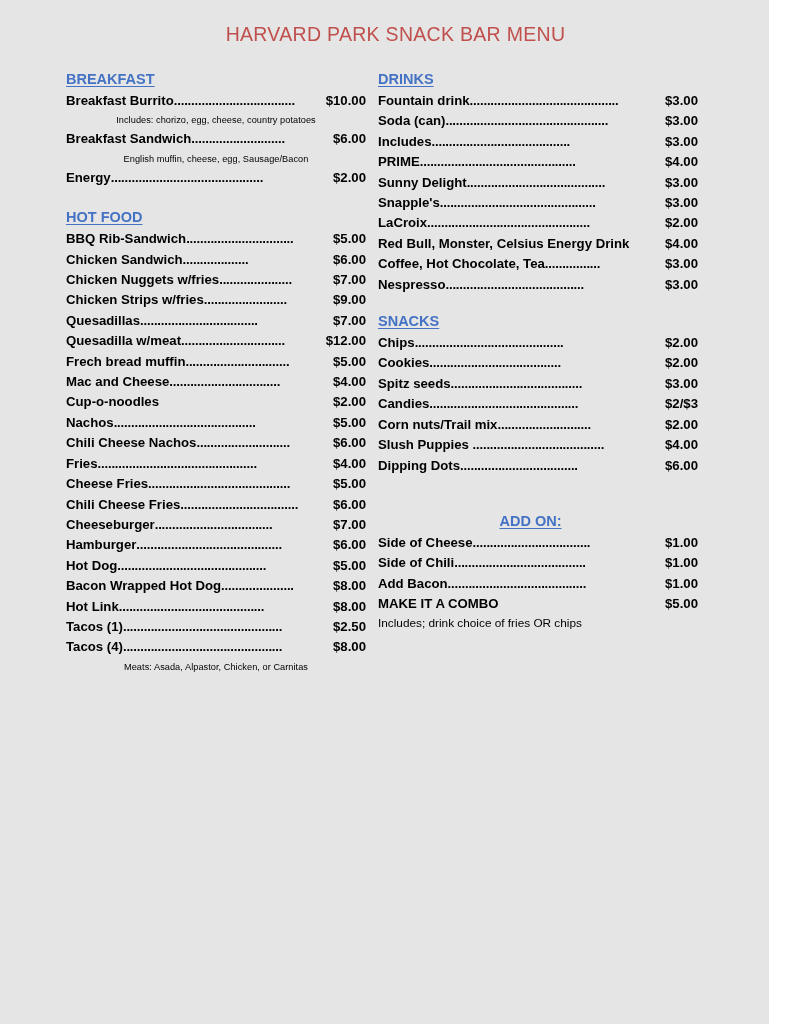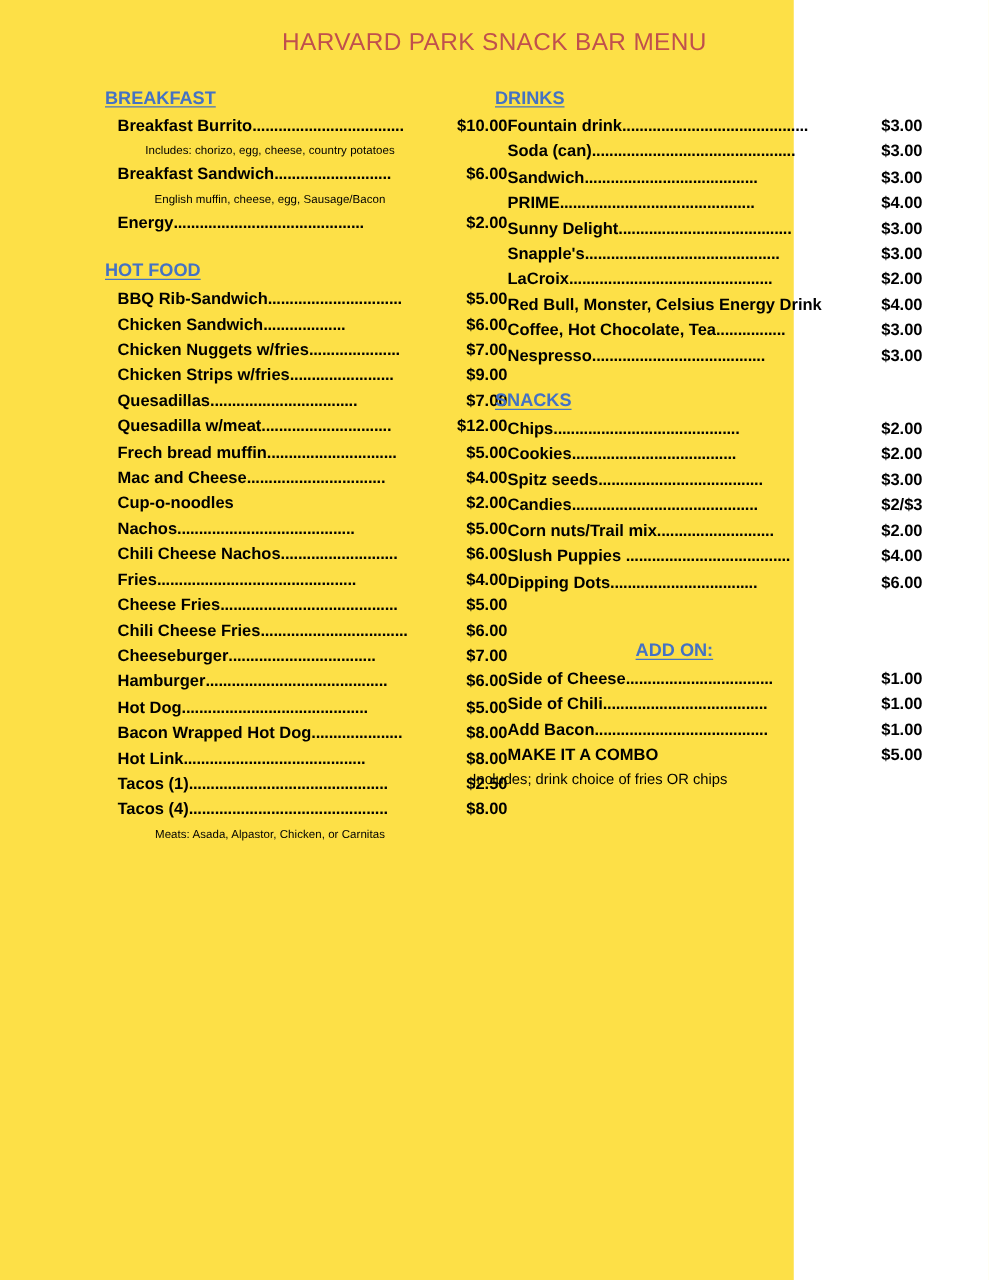--- a/index.html
+++ b/index.html
@@ -12,23 +12,23 @@
     width: 791px;
     height: 1024px;
     position: relative;
     font-family: "Liberation Sans", sans-serif;
     color: #000000;
     overflow: hidden;
   }
 
   .page {
     position: relative;
-    width: 635px;
+    width: 769px;
     height: 1024px;
-    background: #fde047;
+    background: #e5e5e5;
   }
 
   
   .menu-title {
     position: absolute;
     top: 23px;
     left: 0;
     width: 791px;
     text-align: center;
     font-size: 19.5px;
@@ -50,21 +50,20 @@
   .section { margin: 0; }
   .section-head {
     font-size: 14.5px;
     font-weight: bold;
     color: #4472C4;
     text-decoration: underline;
     text-underline-offset: 2px;
     line-height: 19px;
     margin-bottom: 2px;
     white-space: nowrap;
-    margin-left: 18px;
   }
 
   
   .row {
     display: flex;
     align-items: baseline;
     font-size: 13.2px;
     font-weight: bold;
     line-height: 20.4px;
     white-space: nowrap;
@@ -78,22 +77,21 @@
     flex: 0 0 auto;
   }
   
   .col-left  .row .price { width: 56px; padding-left: 0; }
   .col-right .row .price { width: 60px; padding-left: 0; }
 
   
   .row {
     display: grid;
     grid-template-columns: 1fr auto;
-    column-gap: 12px;
-    margin-left: 28px;
+    column-gap: 0;
   }
   .col-left  .row { grid-template-columns: 244px 56px; }
   .col-right .row { grid-template-columns: 260px 45px; }
   .row .namewrap {
     overflow: hidden;
     text-overflow: clip;
     white-space: nowrap;
   }
 
   
@@ -252,21 +250,21 @@
       <div id="drinks-rows">
           <div class="row">
             <span class="namewrap"><span>Fountain drink</span><span class="leader">...........................................</span></span>
             <span class="price">$3.00</span>
           </div>
           <div class="row">
             <span class="namewrap"><span>Soda (can)</span><span class="leader">...............................................</span></span>
             <span class="price">$3.00</span>
           </div>
           <div class="row">
-            <span class="namewrap"><span>Sandwich</span><span class="leader">........................................</span></span>
+            <span class="namewrap"><span>Includes</span><span class="leader">........................................</span></span>
             <span class="price">$3.00</span>
           </div>
           <div class="row">
             <span class="namewrap"><span>PRIME</span><span class="leader">.............................................</span></span>
             <span class="price">$4.00</span>
           </div>
           <div class="row">
             <span class="namewrap"><span>Sunny Delight</span><span class="leader">........................................</span></span>
             <span class="price">$3.00</span>
           </div>

